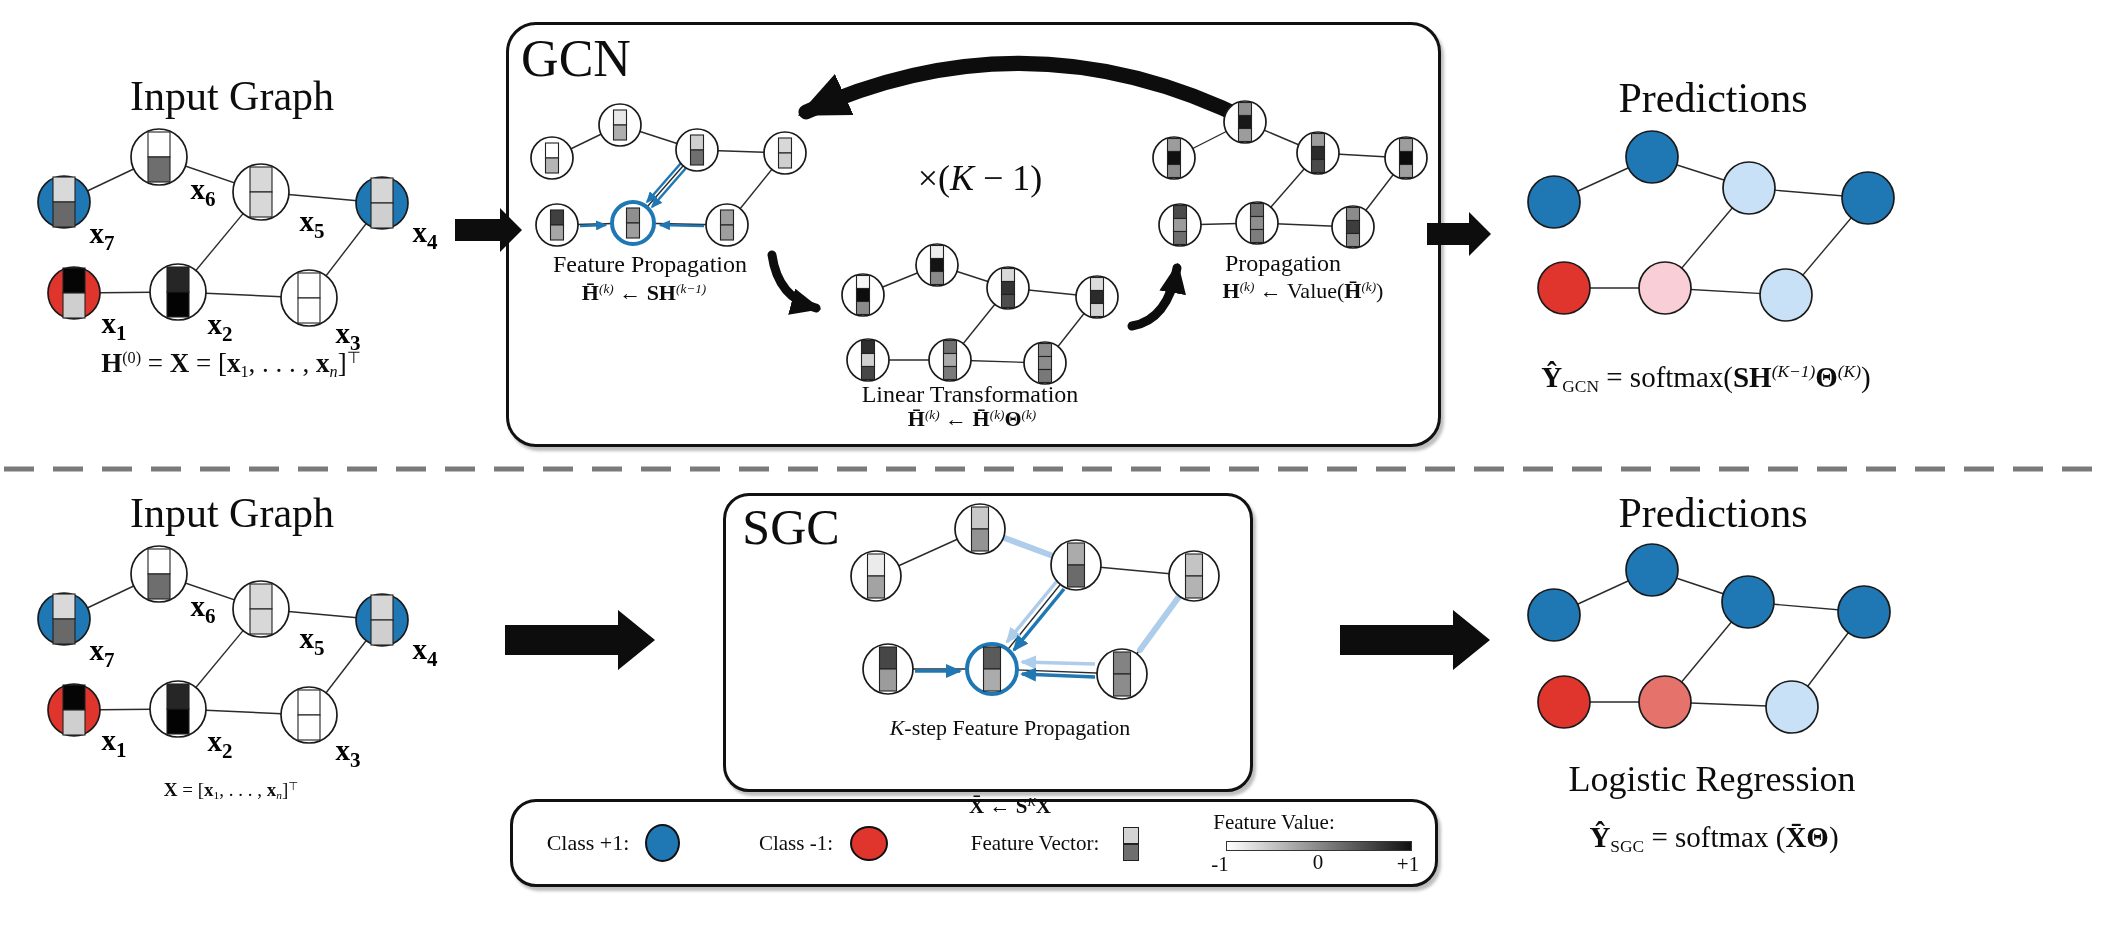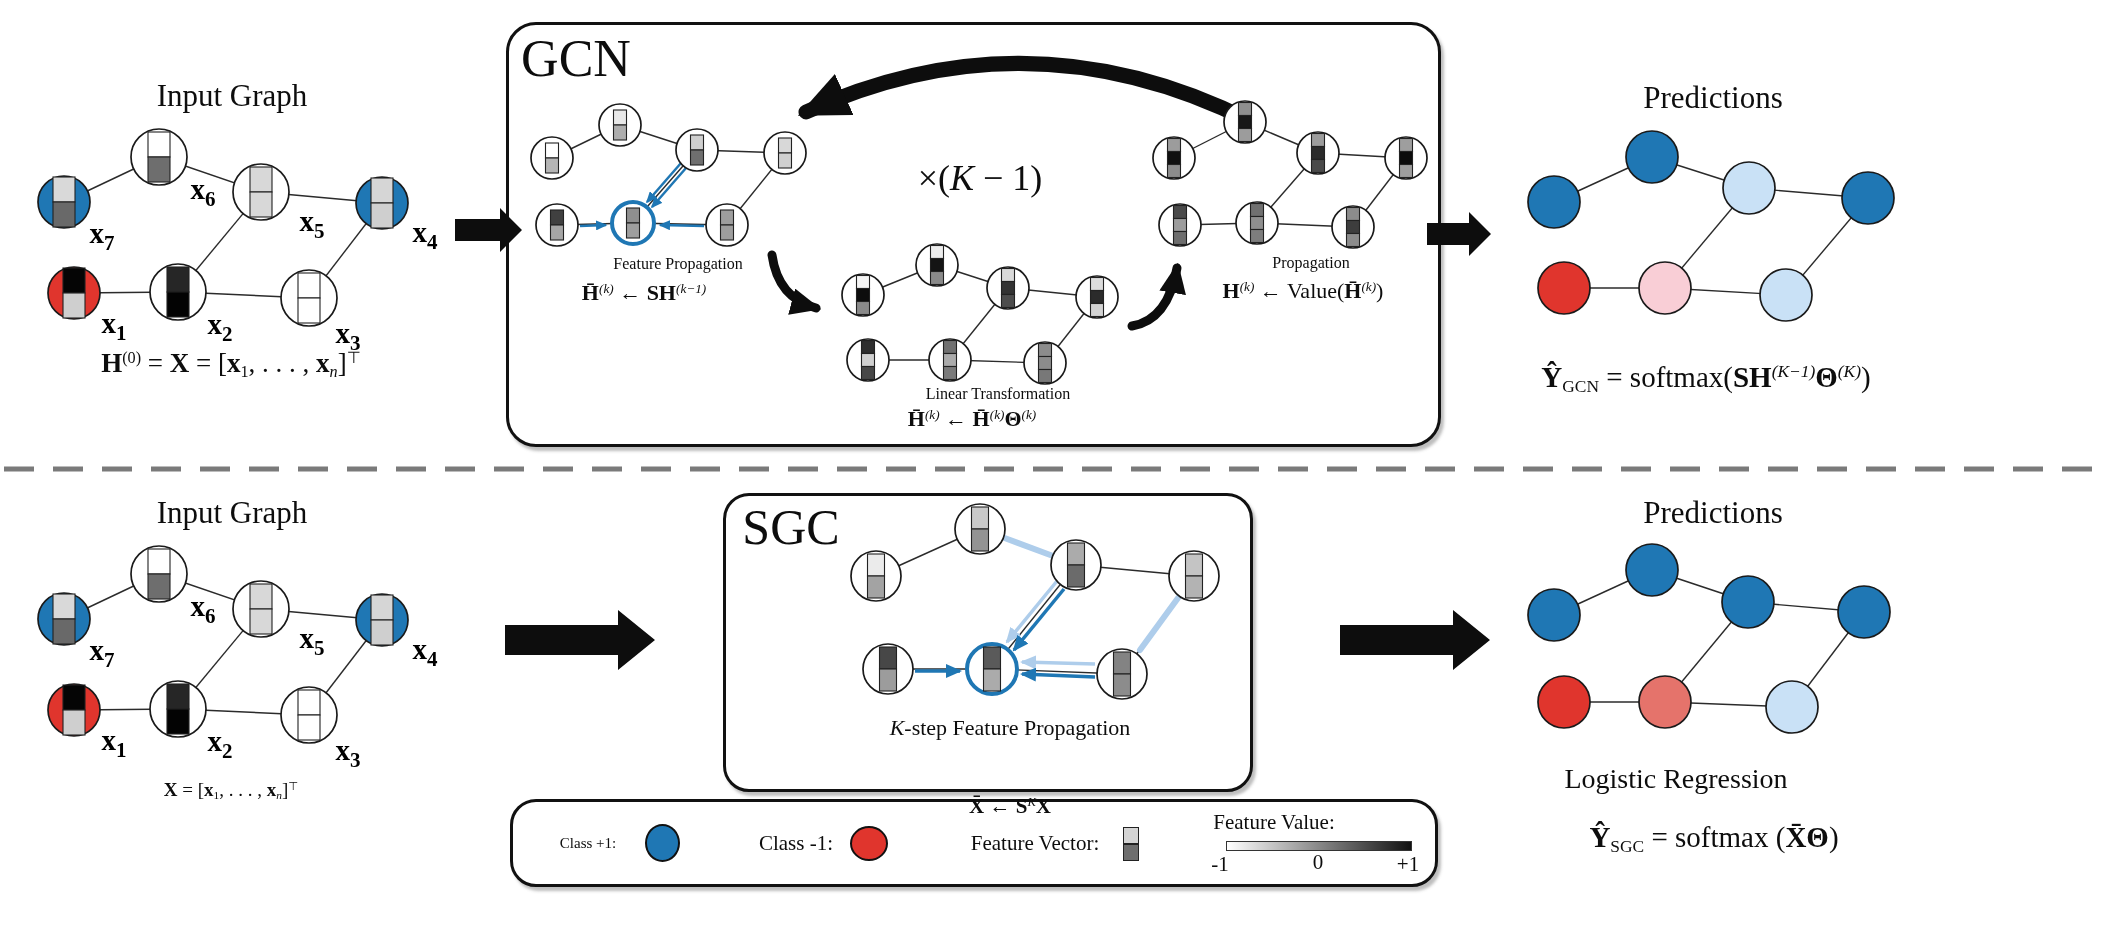--- a/index.html
+++ b/index.html
@@ -2,22 +2,22 @@
 <html><head>
 <meta charset="utf-8">
 <style>
   html,body{margin:0;padding:0;}
   body{width:2102px;height:926px;position:relative;background:#ffffff;
        font-family:"Liberation Serif",serif;color:#0d0d0d;overflow:hidden;}
   .box{position:absolute;background:#ffffff;border:3px solid #111;
        box-sizing:border-box;box-shadow:3px 4px 3px rgba(110,110,110,.45);z-index:1;}
   #diagram{position:absolute;left:0;top:0;z-index:5;pointer-events:none;}
   .txt{position:absolute;transform:translate(-50%,-50%);white-space:nowrap;z-index:10;}
-  .f30{font-size:31px;}
-  .f24{font-size:16px;margin-left:28px;}
+  .f30{font-size:42px;}
+  .f24{font-size:24px;}
   .f22{font-size:22px;}
   .ftok{display:inline;}
   .b{font-weight:700;}
   .i{font-style:italic;}
   .sup{font-size:60%;position:relative;top:-0.55em;}
   .supi{font-size:60%;position:relative;top:-0.55em;font-style:italic;}
   .sub{font-size:60%;position:relative;top:0.28em;}
   .subi{font-size:60%;position:relative;top:0.28em;font-style:italic;}
   .swatch{position:absolute;box-sizing:border-box;border:2px solid #111;border-radius:50%;z-index:10;}
   .vbar{position:absolute;box-sizing:border-box;z-index:10;}
@@ -317,24 +317,24 @@
 <div class="txt f22" style="left:972px;top:419px"><span class="ftok b">H̄</span><span class="ftok supi">(k)</span><span class="ftok n"> ← </span><span class="ftok b">H̄</span><span class="ftok supi">(k)</span><span class="ftok b">Θ</span><span class="ftok supi">(k)</span></div>
 <div class="txt f24" style="left:1283px;top:263px">Propagation</div>
 <div class="txt f22" style="left:1303px;top:291px"><span class="ftok b">H</span><span class="ftok supi">(k)</span><span class="ftok n"> ← Value(</span><span class="ftok b">H̄</span><span class="ftok supi">(k)</span><span class="ftok n">)</span></div>
 <div class="txt" style="left:980px;top:178px;font-size:36px"><span class="ftok n">×(</span><span class="ftok i">K</span><span class="ftok n"> − 1)</span></div>
 
 <div class="txt" style="left:231px;top:363px;font-size:27px"><span class="ftok b">H</span><span class="ftok sup">(0)</span><span class="ftok n"> = </span><span class="ftok b">X</span><span class="ftok n"> = [</span><span class="ftok b">x</span><span class="ftok sub">1</span><span class="ftok n">, . . . , </span><span class="ftok b">x</span><span class="ftok subi">n</span><span class="ftok n">]</span><span class="ftok sup">⊤</span></div>
 <div class="txt" style="left:231px;top:790px;font-size:19px"><span class="ftok b">X</span><span class="ftok n"> = [</span><span class="ftok b">x</span><span class="ftok sub">1</span><span class="ftok n">, . . . , </span><span class="ftok b">x</span><span class="ftok subi">n</span><span class="ftok n">]</span><span class="ftok sup">⊤</span></div>
 <div class="txt" style="left:1706px;top:377px;font-size:29px"><span class="ftok b">Ŷ</span><span class="ftok sub">GCN</span><span class="ftok n"> = softmax(</span><span class="ftok b">SH</span><span class="ftok supi">(K−1)</span><span class="ftok b">Θ</span><span class="ftok supi">(K)</span><span class="ftok n">)</span></div>
 <div class="txt f22" style="left:1010px;top:728px"><span class="ftok i">K</span><span class="ftok n">-step Feature Propagation</span></div>
 <div class="txt" style="left:1010px;top:806px;font-size:21px"><span class="ftok b">X̄</span><span class="ftok n"> ← </span><span class="ftok b">S</span><span class="ftok supi">K</span><span class="ftok b">X</span></div>
-<div class="txt" style="left:1676px;top:779px;font-size:28px">Logistic Regression</div>
+<div class="txt" style="left:1712px;top:779px;font-size:36px">Logistic Regression</div>
 <div class="txt" style="left:1714px;top:837px;font-size:29px"><span class="ftok b">Ŷ</span><span class="ftok sub">SGC</span><span class="ftok n"> = softmax (</span><span class="ftok b">X̄</span><span class="ftok b">Θ</span><span class="ftok n">)</span></div>
 
-<div class="txt" style="left:588px;top:843px;font-size:15px">Class +1:</div>
+<div class="txt" style="left:588px;top:843px;font-size:22px">Class +1:</div>
 <div class="swatch" style="left: 645px; top: 824px; width: 35px; height: 38px; background: rgb(31, 119, 180);"></div>
 <div class="txt" style="left:796px;top:843px;font-size:21px">Class -1:</div>
 <div class="swatch" style="left: 850px; top: 826px; width: 38px; height: 35px; background: rgb(224, 53, 45);"></div>
 <div class="txt" style="left:1035px;top:843px;font-size:21px">Feature Vector:</div>
 <div class="vbar" style="left:1123px;top:827px;width:16px;height:34px">
   <div class="vseg" style="background: rgb(212, 212, 212);"></div>
   <div class="vseg" style="background: rgb(110, 110, 110);"></div>
 </div>
 <div class="txt" style="left:1274px;top:822px;font-size:21px">Feature Value:</div>
 <div class="grad" style="left: 1226px; top: 841px; width: 186px; height: 10px; background: linear-gradient(90deg, rgb(255, 255, 255), rgb(17, 17, 17));"></div>

